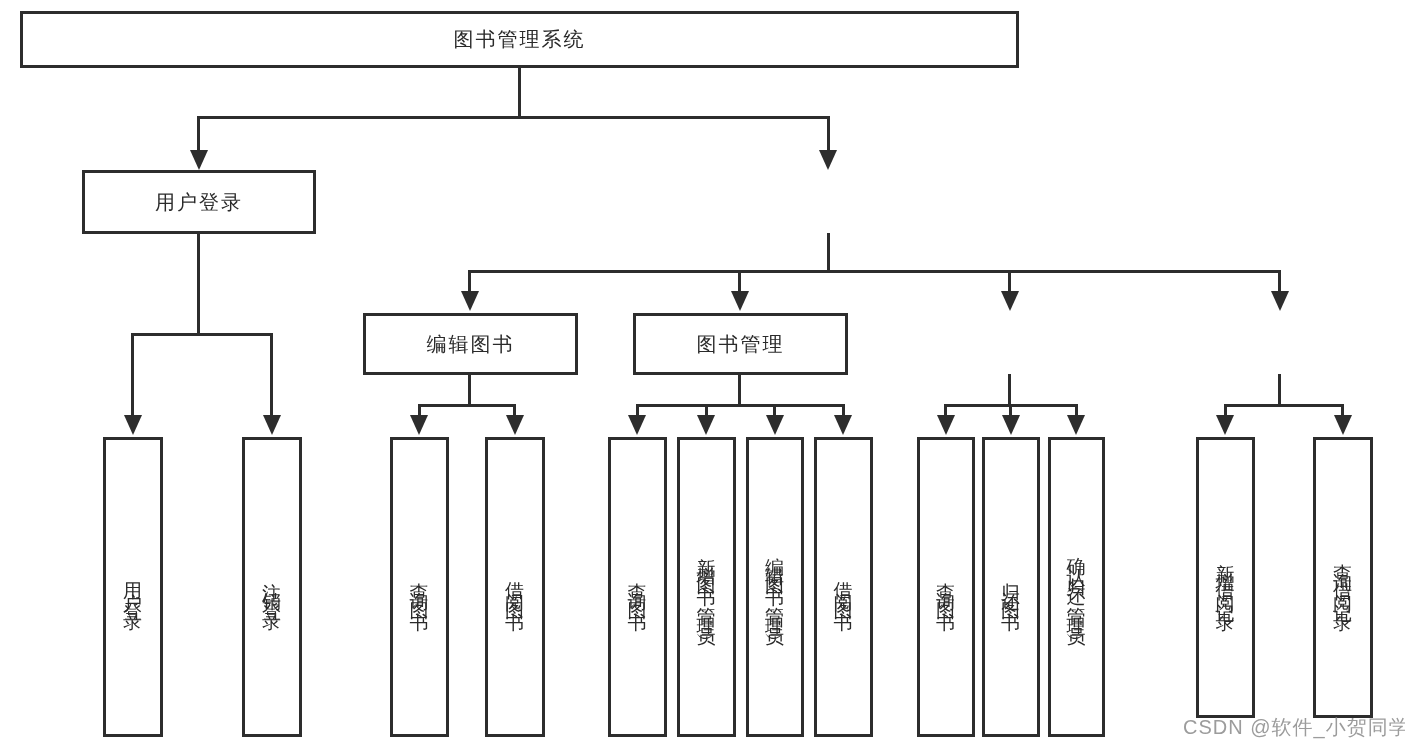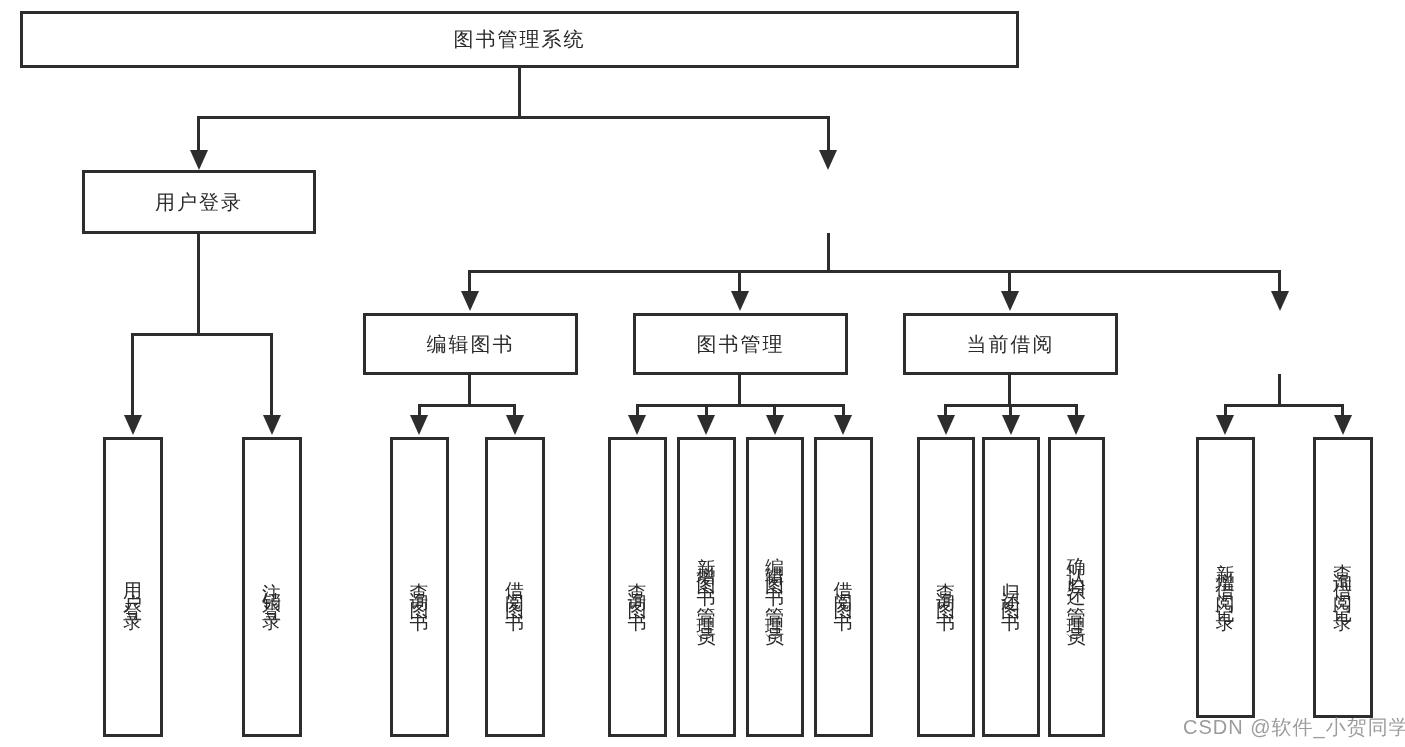--- a/index.html
+++ b/index.html
@@ -121,23 +121,20 @@
   <div class="box" style="left:82px; top:170px; width:234px; height:64px;">
     <span>用户登录</span>
   </div>
 
   <div class="box" style="left:363px; top:313px; width:215px; height:62px;">
     <span>编辑图书</span>
   </div>
   <div class="box" style="left:633px; top:313px; width:215px; height:62px;">
     <span>图书管理</span>
   </div>
-  <div class="box" style="left:903px; top:313px; width:215px; height:62px;">
-    <span>当前借阅</span>
-  </div>
 
   <div class="box leaf" style="left:103px; top:437px; width:60px; height:300px;">
     <span class="vtext">用户登录</span>
   </div>
   <div class="box leaf" style="left:242px; top:437px; width:60px; height:300px;">
     <span class="vtext">注销登录</span>
   </div>
 
   <div class="box leaf" style="left:390px; top:437px; width:59px; height:300px;">
     <span class="vtext">查询图书</span>

